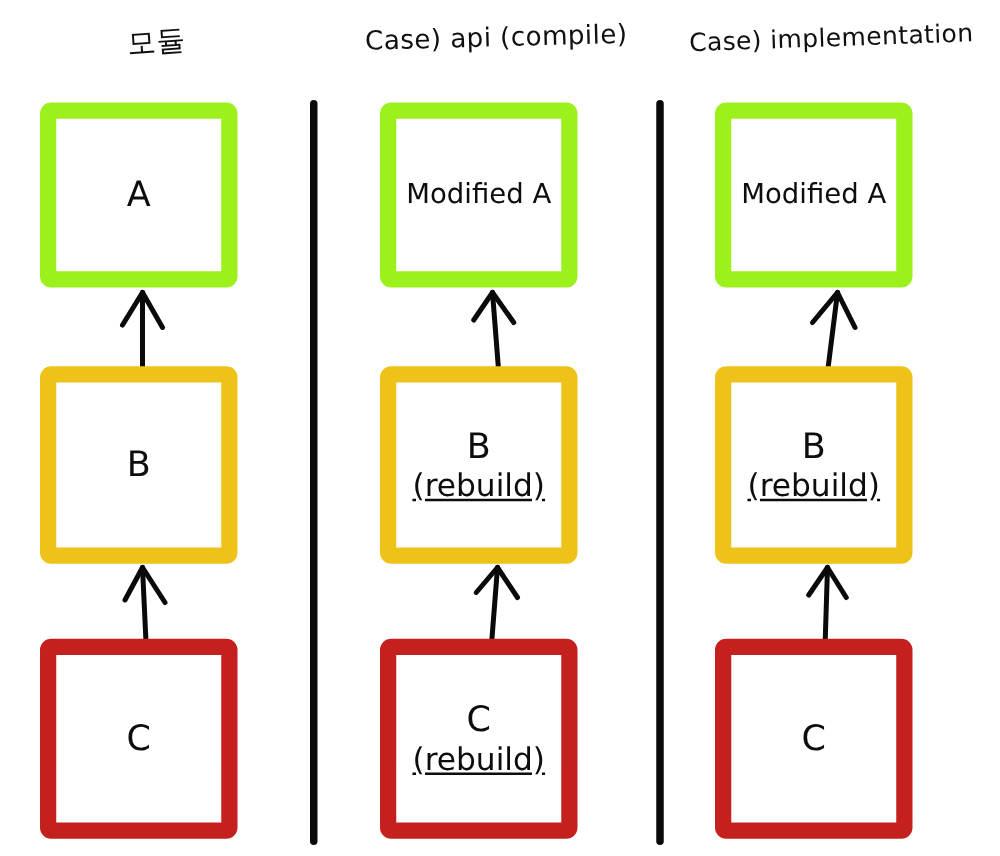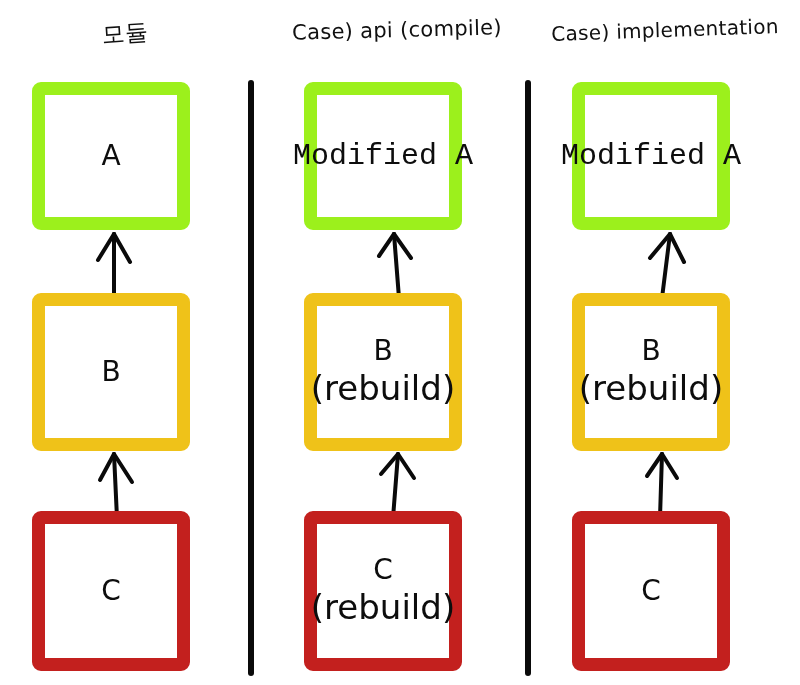--- a/index.html
+++ b/index.html
@@ -60,22 +60,22 @@
   .node-box.red    { border-color: #C3201E; }
 
   .node-label {
     font-size: 28px;
     color: #0d0d0d;
     line-height: 1.22;
     text-align: center;
     white-space: nowrap;
     font-family: "DejaVu Sans", sans-serif;
   }
-  .node-label.sub { font-size: 34px; }
-  .node-label.small { font-size: 30px; font-family: Liberation Mono, monospace; }
+  .node-label.sub { font-size: 25px; text-decoration: underline; }
+  .node-label.small { font-size: 22px; }
 
   .arrow-svg {
     position: absolute;
     overflow: visible;
     pointer-events: none;
   }
   .divider {
     position: absolute;
     top: 80px;
     width: 6px;

